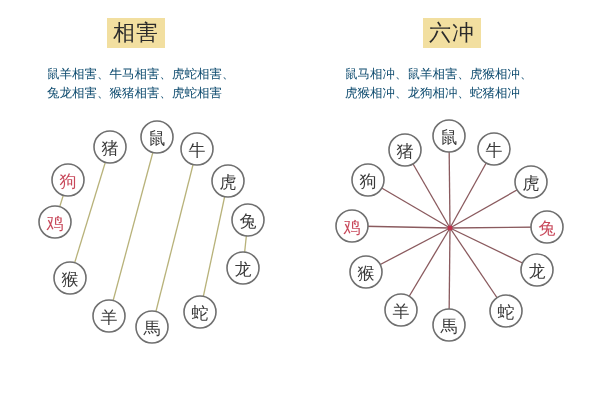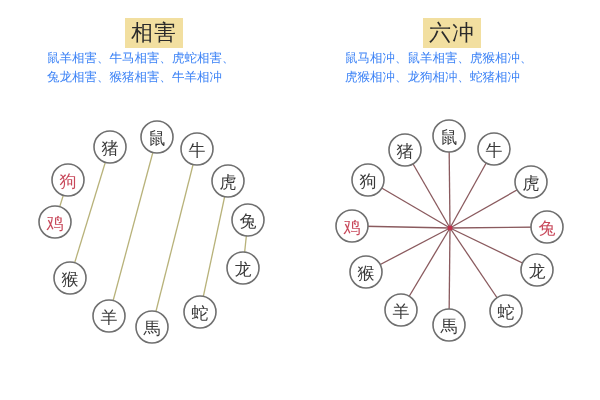--- a/index.html
+++ b/index.html
@@ -11,36 +11,36 @@
   }
   .panel { position: absolute; top: 0; width: 300px; height: 400px; }
   .panel.left { left: 0; }
   .panel.right { left: 300px; }
   .title {
     position: absolute; top: 18px; height: 30px; line-height: 30px;
     padding: 0 6px; font-size: 22px; color: #2b2b2b;
     background: #f2dfa0; letter-spacing: 1px;
   }
   .desc {
-    position: absolute; top: 48px; font-size: 12.5px; color: #3b82f6;
+    position: absolute; top: 64px; font-size: 12.5px; color: #0c4a6e;
     line-height: 19px; white-space: nowrap;
   }
   svg.diagram { position: absolute; left: 0; top: 0; }
   .node-circle { fill: #ffffff; stroke: #6f6f6f; stroke-width: 1.6; }
   .node-text { font-size: 17px; fill: #3a3a3a; text-anchor: middle; dominant-baseline: central; font-family: "DejaVu Sans", sans-serif; }
   .node-text.hl { fill: #c8485a; }
 </style>
 </head>
 <body>
 
 <div class="panel left">
-  <div class="title" style="left:125px;">相害</div>
+  <div class="title" style="left:107px;">相害</div>
   <div class="desc" style="left:47px;">
     <div>鼠羊相害、牛马相害、虎蛇相害、</div>
-    <div>兔龙相害、猴猪相害、牛羊相冲</div>
+    <div>兔龙相害、猴猪相害、虎蛇相害</div>
   </div>
   <svg class="diagram" id="svg-left" width="300" height="400">
       <line x1="157" y1="137" x2="109" y2="316" stroke="#b8b27a" stroke-width="1.3"></line>
       <line x1="197" y1="149" x2="152" y2="327" stroke="#b8b27a" stroke-width="1.3"></line>
       <line x1="228" y1="181" x2="200" y2="312" stroke="#b8b27a" stroke-width="1.3"></line>
       <line x1="248" y1="220" x2="243" y2="268" stroke="#b8b27a" stroke-width="1.3"></line>
       <line x1="70" y1="278" x2="110" y2="147" stroke="#b8b27a" stroke-width="1.3"></line>
       <line x1="55" y1="222" x2="68" y2="180" stroke="#b8b27a" stroke-width="1.3"></line>
       <g>
         <circle cx="110" cy="147" r="16" class="node-circle"></circle>

